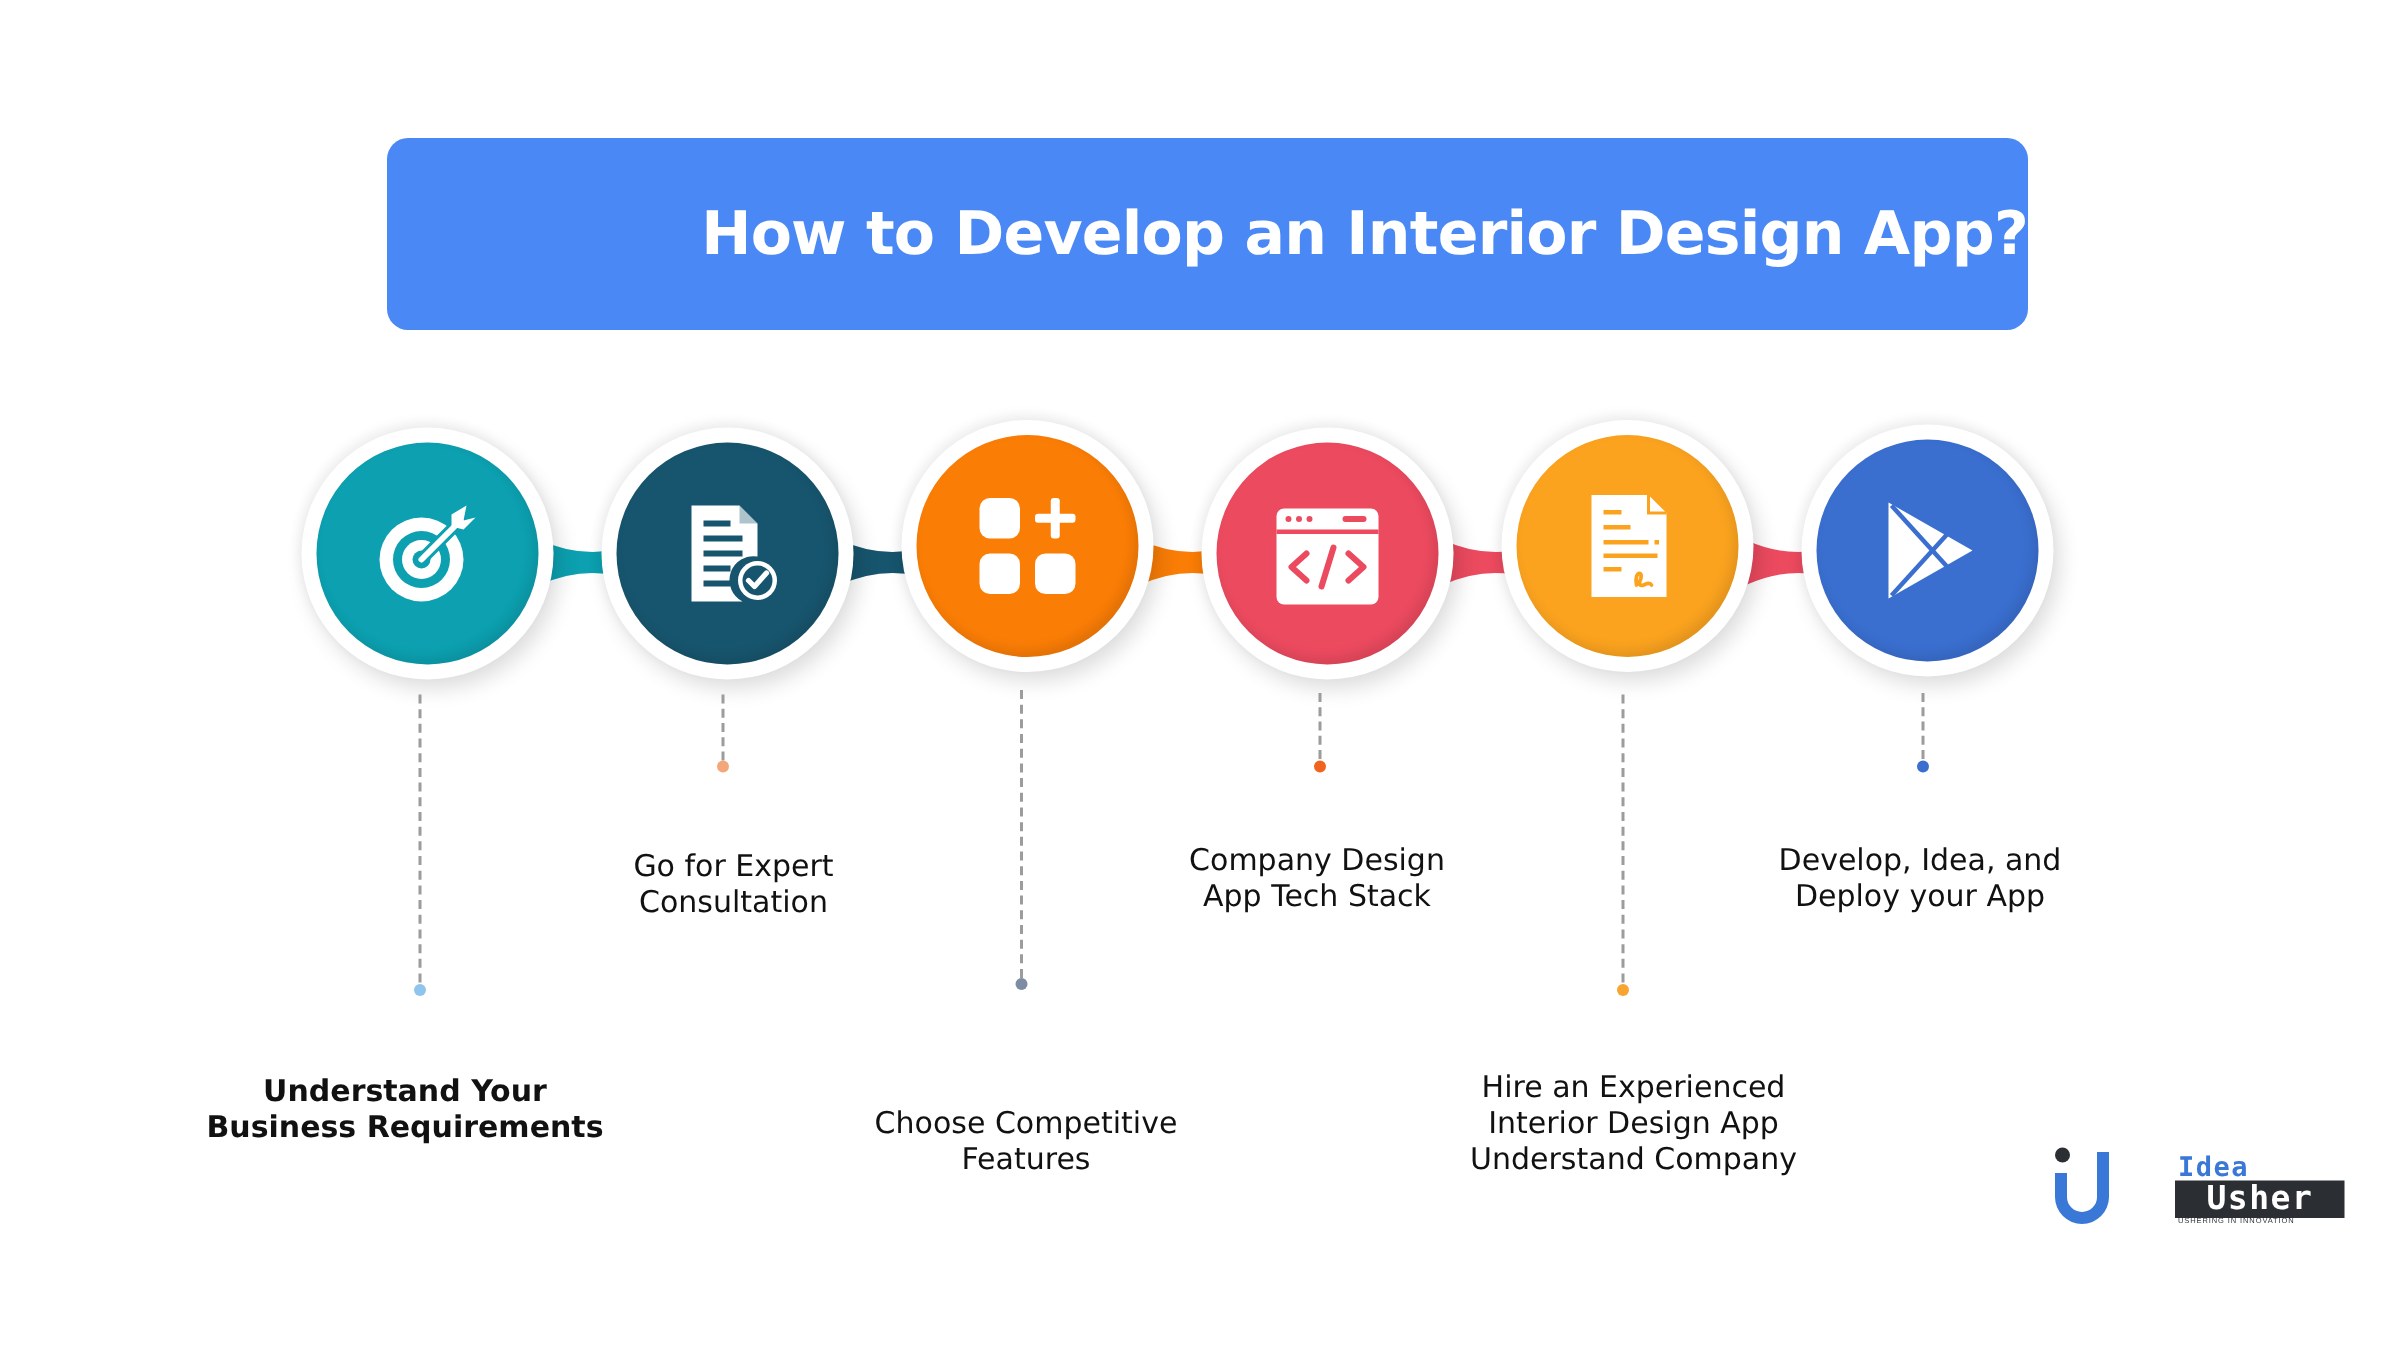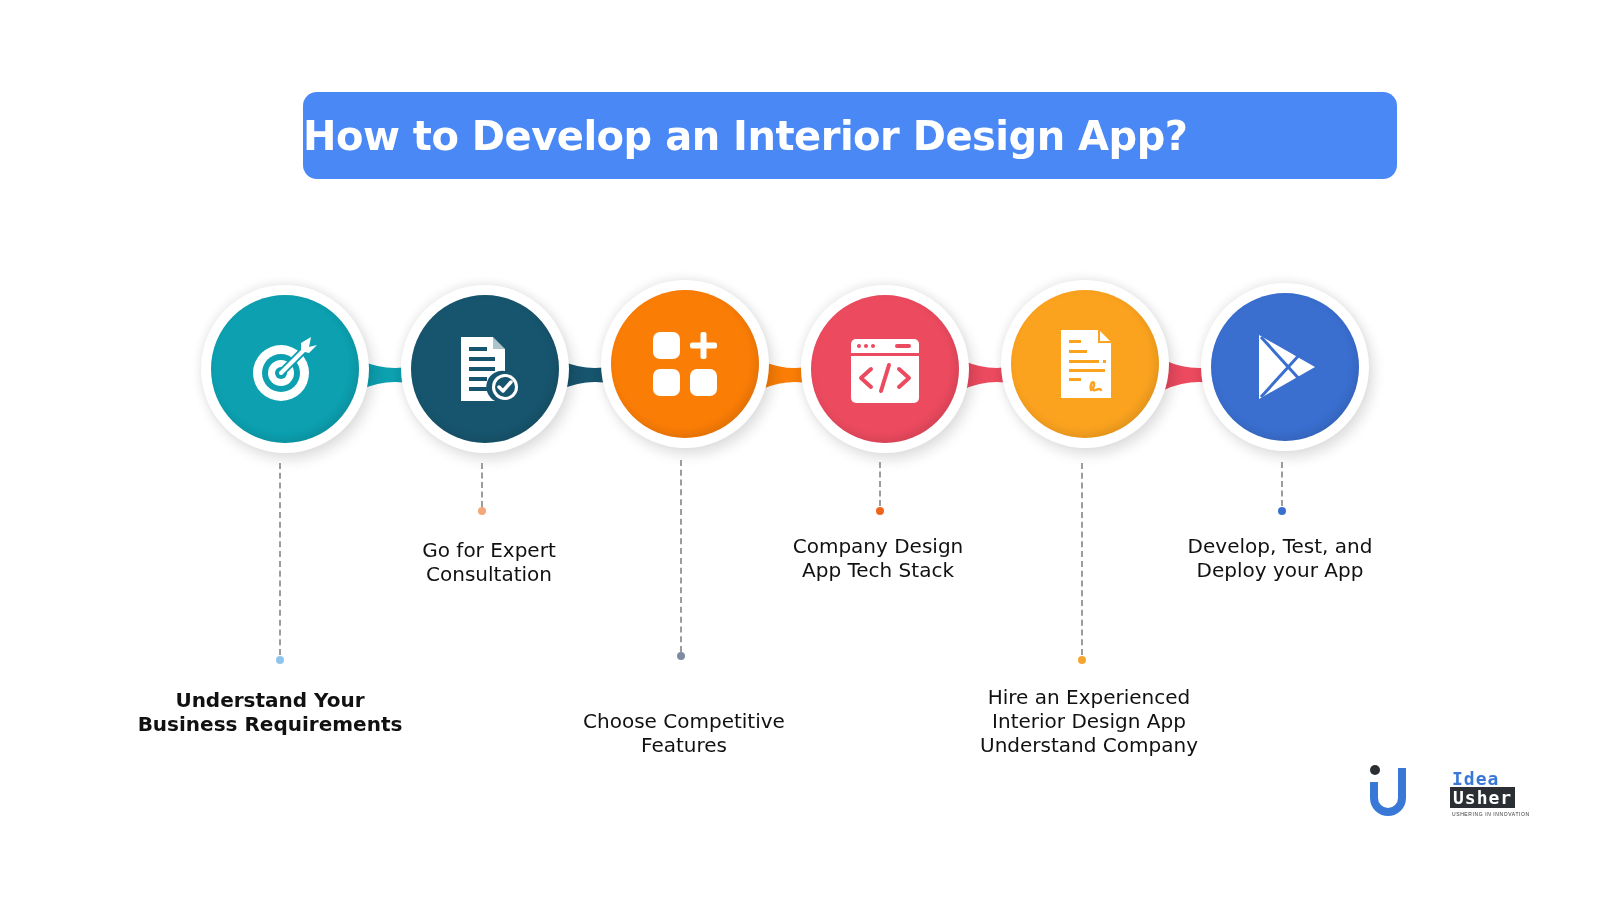--- a/index.html
+++ b/index.html
@@ -1,22 +1,22 @@
 <!DOCTYPE html>
 <html><head>
 <meta charset="utf-8">
 <style>
   * { box-sizing: border-box; margin: 0; padding: 0; }
   html, body { width: 1600px; height: 900px; background: #ffffff; overflow: hidden; }
   body { position: relative; font-family: "Liberation Sans", "DejaVu Sans", sans-serif; color: #111; }
 
   .title-banner {
-    position: absolute; left: 258px; top: 92px; width: 1094px; height: 87px;
+    position: absolute; left: 258px; top: 92px; width: 1094px; height: 128px;
     background: #4a88f5; border-radius: 14px;
-    display: flex; align-items: center; justify-content: flex-start; margin-left: 45px;
+    display: flex; align-items: center; justify-content: flex-end;
   }
   .title-text {
     color: #ffffff; font-family: "DejaVu Sans", sans-serif; font-weight: bold;
     font-size: 40px; letter-spacing: -0.5px;
   }
 
   .connector {
     position: absolute; top: 358px; height: 34px; width: 70px;
   }
 
@@ -36,25 +36,26 @@
     position: absolute; width: 0; border-left: 2px dashed #9c9c9c;
   }
   .dot {
     position: absolute; width: 8px; height: 8px; border-radius: 50%;
   }
 
   .step-label {
     position: absolute; text-align: center; font-size: 20px; line-height: 24px;
     color: #111; white-space: pre-line; width: 280px;
     font-family: "DejaVu Sans", sans-serif;
+    margin-top: 27px;
   }
 
   .logo { position: absolute; left: 1404px; top: 786px; width: 140px; height: 56px; }
   .logo-text-idea { position: absolute; left: 48px; top: 0px; color: #3a78d8; font-size: 18px; font-weight: bold; font-family: "DejaVu Sans Mono", monospace; letter-spacing: 1px; }
-  .logo-text-usher { position: absolute; left: 46px; top: 20px; background: #2b2f33; color: #ffffff; font-size: 18px; font-weight: bold; padding: 0 3px; font-family: "DejaVu Sans Mono", monospace; letter-spacing: 1px; }
+  .logo-text-usher { position: absolute; left: 46px; top: 20px; background: #2b2f33; color: #ffffff; font-size: 22px; font-weight: bold; padding: 0 21px; font-family: "DejaVu Sans Mono", monospace; letter-spacing: 1px; }
   .logo-tagline { position: absolute; left: 48px; top: 45px; font-size: 5px; color: #333; letter-spacing: 0.6px; white-space: nowrap; }
 </style>
 </head>
 <body>
 
 <div class="title-banner">
   <h1 class="title-text">How to Develop an Interior Design App?</h1>
 </div>
 
 <svg class="connector" style="left:360px" viewBox="0 0 70 34" preserveAspectRatio="none">
@@ -173,21 +174,21 @@
   <div class="step-disc" style="background:#3a6fd0;">
     <svg viewBox="0 0 72 72">
       <path d="M10,4 L10,68 L66,36 Z" fill="#fff"></path>
       <line x1="12" y1="6" x2="52" y2="50" stroke="#3a6fd0" stroke-width="3"></line>
       <line x1="12" y1="66" x2="52" y2="22" stroke="#3a6fd0" stroke-width="3"></line>
     </svg>
   </div>
 </div>
 <div class="dash-line" style="left:1281px; top:462px; height:44px;"></div>
 <div class="dot" style="left:1278px; top:507px; background:#3a6fd0;"></div>
-<div class="step-label" style="left:1140px; top:534px;">Develop, Test, and
+<div class="step-label" style="left:1140px; top:534px;">Develop, Idea, and
 Deploy your App</div>
 
 <div class="logo">
   <svg width="46" height="56" viewBox="0 0 46 56" style="position:absolute;left:-38px;top:-22px;">
     <circle cx="9" cy="6" r="5" fill="#2b2f33"></circle>
     <path d="M4,18 L4,34 A18,18 0 0 0 40,34 L40,4 L32,4 L32,34 A10,10 0 0 1 12,34 L12,18 Z" fill="#3a78d8"></path>
   </svg>
   <span class="logo-text-idea" style="top:-18px;">Idea</span>
   <span class="logo-text-usher" style="top:1px;">Usher</span>
   <span class="logo-tagline" style="top:25px;">USHERING IN INNOVATION</span>

